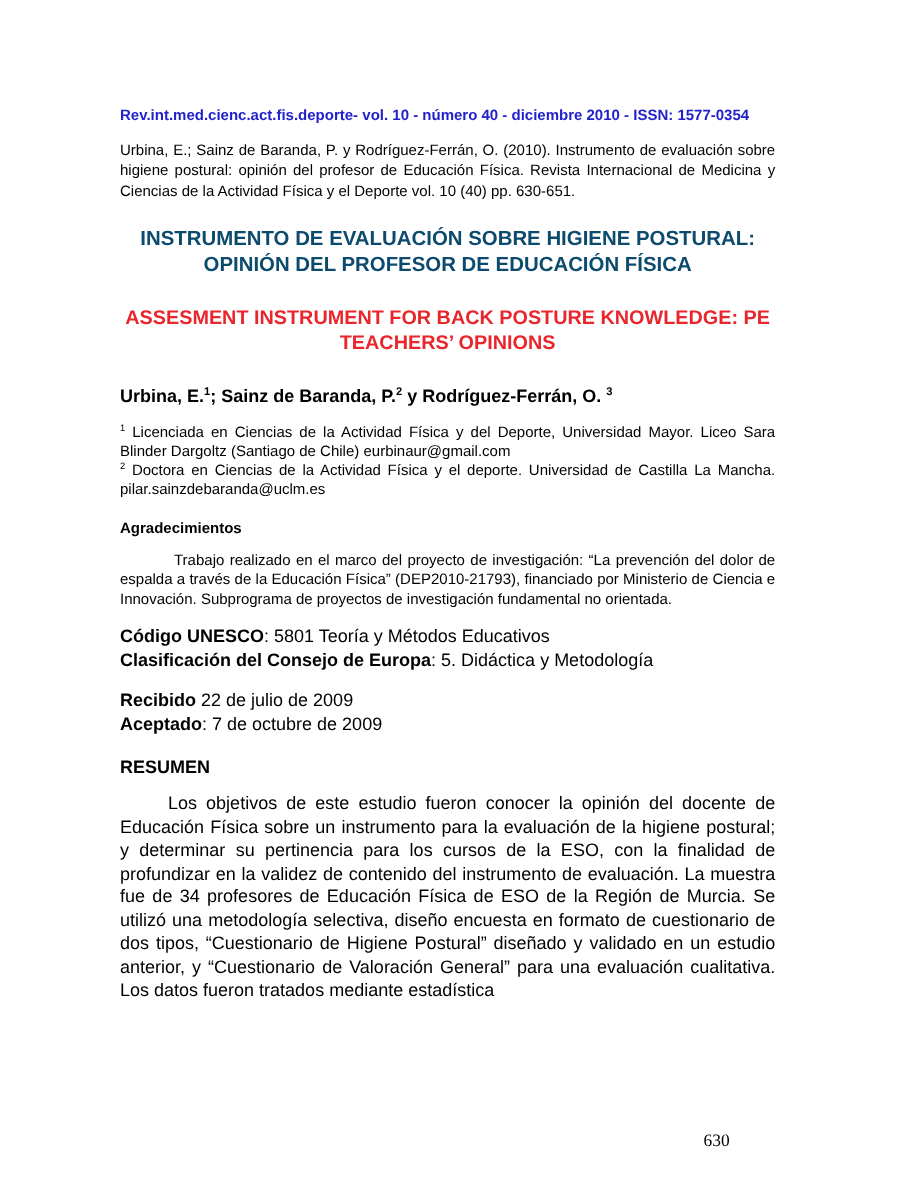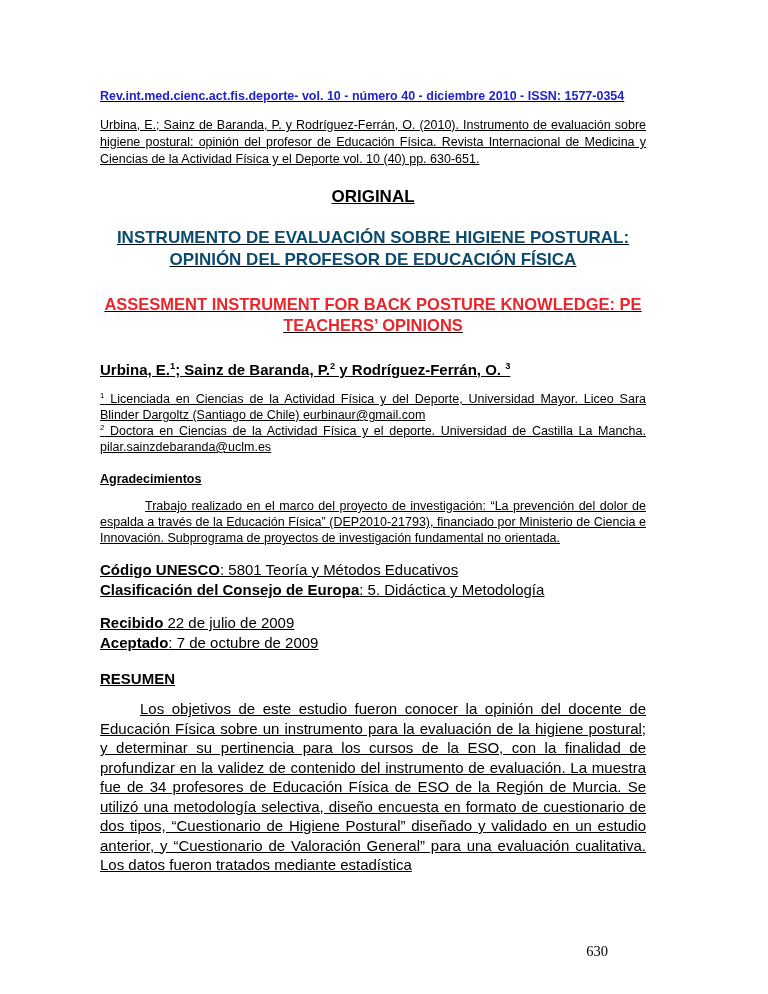--- a/index.html
+++ b/index.html
@@ -9,21 +9,20 @@
     color: #000000;
     width: 768px;
   }
   .page {
     position: relative;
     width: 708px;
     height: 994px;
     background: #ffffff;
     padding: 88px 62px 0 100px;
     overflow: hidden;
-    text-decoration: underline;
   }
   .journal-header {
     color: #2222cc;
     font-weight: bold;
     font-size: 12.5px;
     line-height: 17px;
   }
   .citation {
     margin-top: 12px;
     font-size: 12.5px;
@@ -122,21 +121,20 @@
 <body>
 
 <div class="page">
 
   <p class="journal-header">Rev.int.med.cienc.act.fis.deporte- vol. 10 -  número 40 - diciembre 2010 - ISSN: 1577-0354</p>
 
   <p class="citation">
     <span>Urbina, E.; Sainz de Baranda, P. y Rodríguez-Ferrán, O.   (2010). Instrumento de evaluación sobre higiene postural: opinión del profesor de Educación Física. Revista Internacional de Medicina y Ciencias de la Actividad Física y el Deporte vol. 10 (40) pp.  630-651.</span>
   </p>
 
-  <h2 class="section-label">ORIGINAL</h2>
 
   <h1 class="title-es">INSTRUMENTO DE EVALUACIÓN SOBRE HIGIENE POSTURAL: OPINIÓN DEL PROFESOR DE EDUCACIÓN FÍSICA</h1>
 
   <h1 class="title-en">ASSESMENT INSTRUMENT FOR BACK POSTURE KNOWLEDGE: PE TEACHERS’ OPINIONS</h1>
 
   <p class="authors"><span>Urbina, E.</span><sup>1</sup><span>; Sainz de Baranda, P.</span><sup>2</sup><span> y Rodríguez-Ferrán, O. </span><sup>3</sup></p>
 
   <div class="affiliations">
     <p class="affiliation"><sup>1</sup><span> Licenciada en Ciencias de la Actividad Física y del Deporte, Universidad Mayor. Liceo Sara Blinder Dargoltz (Santiago de Chile) eurbinaur@gmail.com</span></p>
     <p class="affiliation"><sup>2</sup><span> Doctora en Ciencias de la Actividad Física y el deporte. Universidad de Castilla La Mancha. pilar.sainzdebaranda@uclm.es</span></p>

